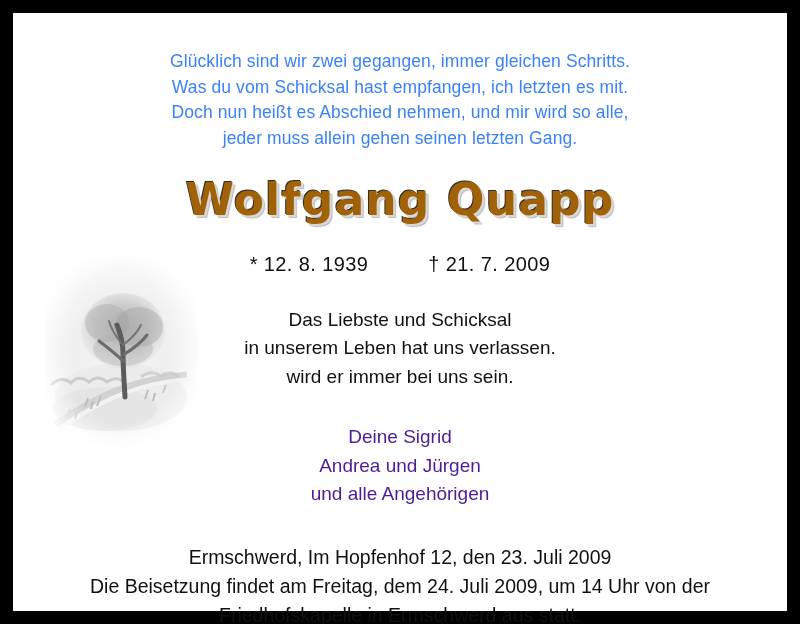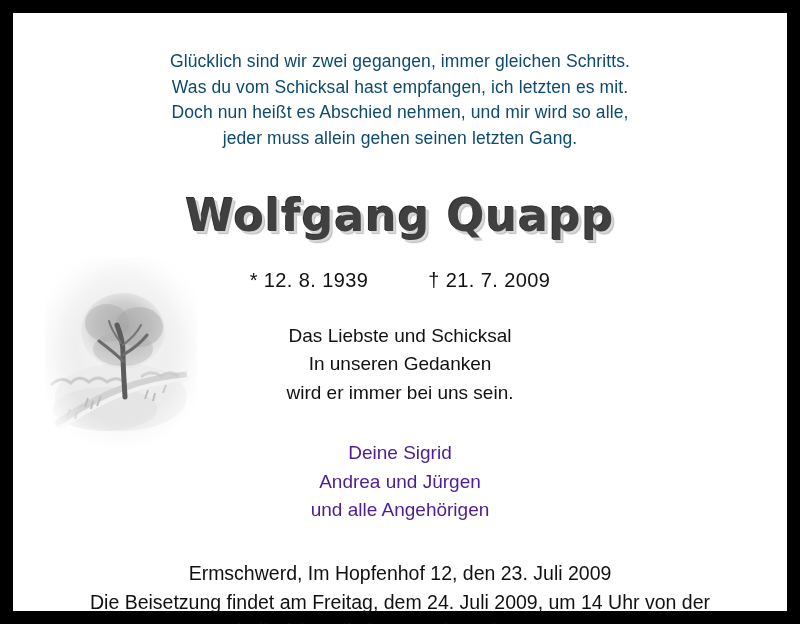--- a/index.html
+++ b/index.html
@@ -29,32 +29,32 @@
     box-sizing: border-box;
     padding: 22px 26px 18px 26px;
     display: flex;
     flex-direction: column;
     align-items: center;
   }
   .verse {
     text-align: center;
     font-size: 17.5px;
     line-height: 1.47;
-    color: #0c4a6e;
+    color: #3b82f6;
     letter-spacing: 0.1px;
     margin-top: 14px;
   }
   .verse div { white-space: pre; }
 
   .name {
-    margin-top: 38px;
+    margin-top: 22px;
     font-size: 44px;
     font-weight: bold;
     letter-spacing: 1.2px;
-    color: #404040;
+    color: #a16207;
     text-shadow:
       2px 2px 0 #d8d8d8,
       3px 3px 1px #bdbdbd,
       -1px -1px 0 #2e2e2e;
     font-family: "DejaVu Sans", sans-serif;
   }
 
   .dates {
     margin-top: 28px;
     font-size: 20px;
@@ -119,21 +119,21 @@
 
     <div class="name">Wolfgang Quapp</div>
 
     <div class="dates">
       <span class="d">* 12. 8. 1939</span>
       <span class="d">† 21. 7. 2009</span>
     </div>
 
     <div class="memorial">
       <div>Das Liebste und Schicksal</div>
-      <div>In unseren Gedanken</div>
+      <div>in unserem Leben hat uns verlassen.</div>
       <div>wird er immer bei uns sein.</div>
     </div>
 
     <div class="family">
       <div>Deine Sigrid</div>
       <div>Andrea und Jürgen</div>
       <div>und alle Angehörigen</div>
     </div>
 
     <div class="footer">

